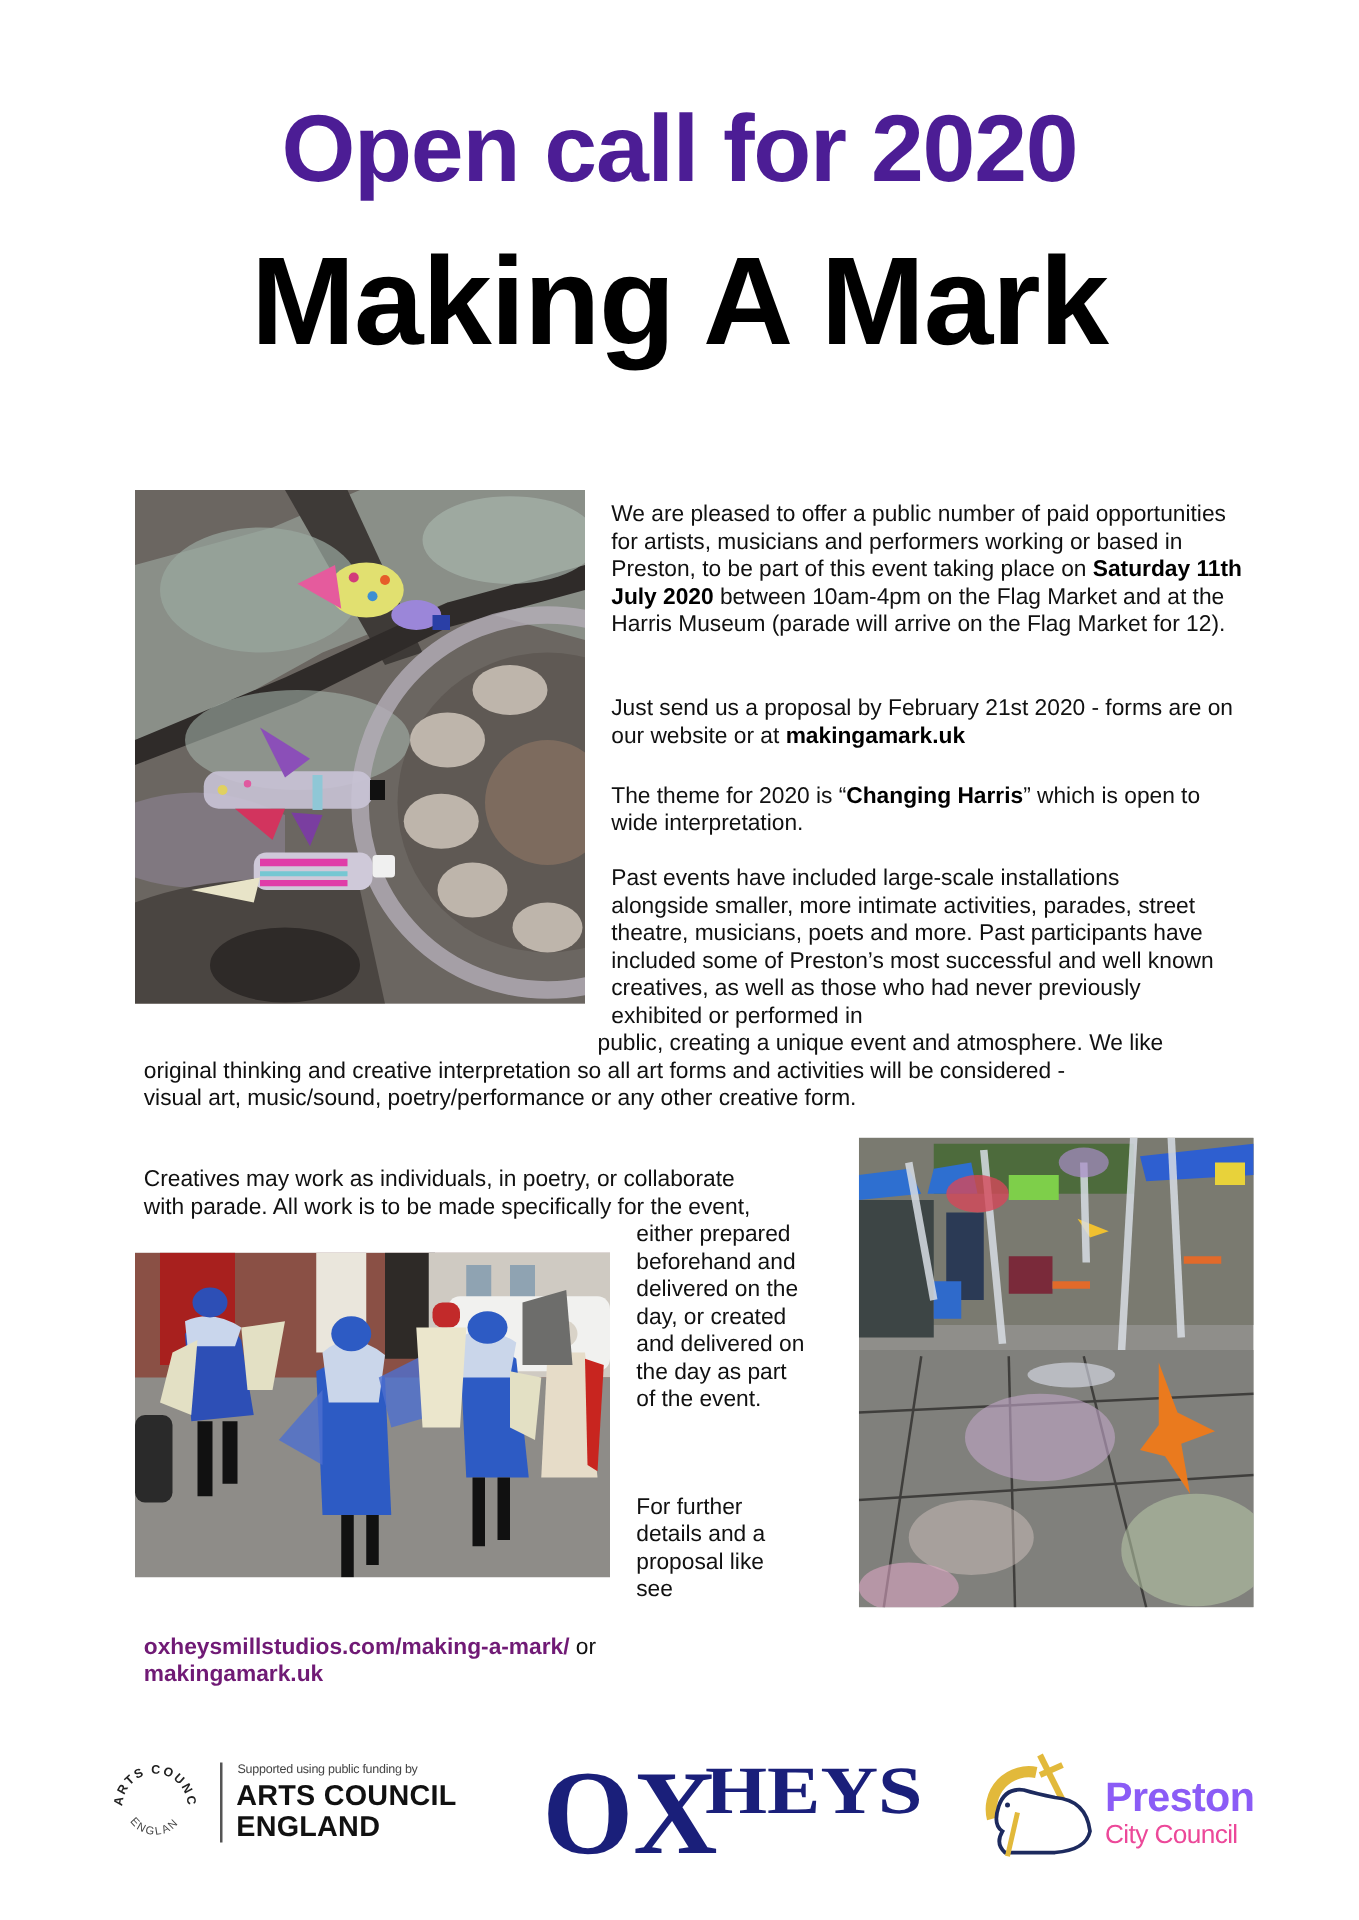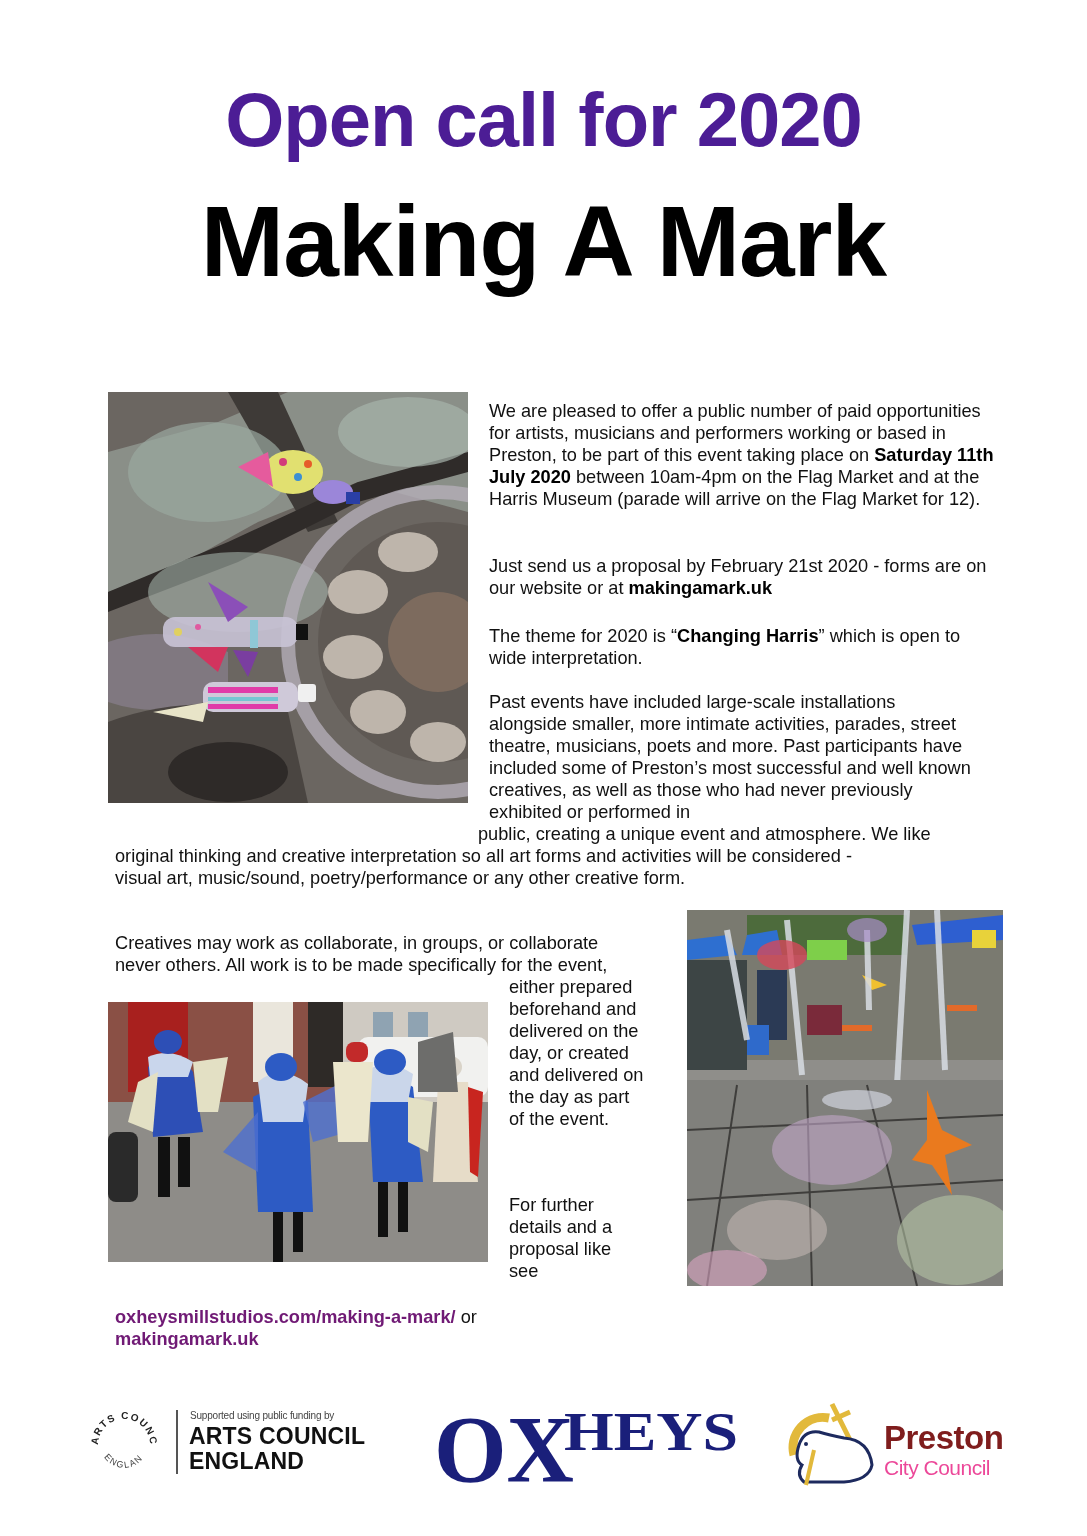--- a/index.html
+++ b/index.html
@@ -17,21 +17,21 @@
   .photo svg { display:block; width:100%; height:100%; }
   .url { font-size:18.2px; line-height:22px; }
   .url b { font-weight:bold; color:#701a75; }
   
   .ace-seal { left:88px; top:1405px; width:72px; height:72px; }
   .ace-divider { left:176px; top:1410px; width:2px; height:64px; background:#555; }
   .ace-small { left:190px; top:1410px; font-size:10px; color:#444; letter-spacing:-0.2px; }
   .ace-big { left:189px; top:1424px; font-size:23px; line-height:25px; font-weight:bold; color:#111; letter-spacing:0.2px; }
   .oxheys { left:419px; top:1404px; width:306px; height:82px;margin-left:15px; }
   .preston-logo { left:784px; top:1400px; width:100px; height:92px; }
-  .preston-name { left:884px; top:1420px; font-size:33px; line-height:36px; font-weight:bold; color:#7f1d1d; letter-spacing:-0.5px;text-align:center; }
+  .preston-name { left:884px; top:1420px; font-size:33px; line-height:36px; font-weight:bold; color:#8b5cf6; letter-spacing:-0.5px;text-align:center; }
   .preston-sub { left:884px; top:1456px; font-size:21px; line-height:24px; color:#ec4899; letter-spacing:-0.5px; }
 </style>
 </head>
 <body>
 
 <div class="abs title1">Open call for 2020</div>
 <div class="abs title2">Making A Mark</div>
 
 <div class="abs photo" style="left:108px; top:392px; width:360px; height:411px;">
   <svg viewBox="0 0 360 411" preserveAspectRatio="none">
@@ -111,24 +111,24 @@
   <span>public, creating a unique event and atmosphere. We like</span>
 </div>
 <div class="abs txt" style="left:115px; top:845px; white-space:nowrap;">
   <span>original thinking and creative interpretation so all art forms and activities will be considered -</span>
 </div>
 <div class="abs txt" style="left:115px; top:867px; white-space:nowrap;">
   <span>visual art, music/sound, poetry/performance or any other creative form.</span>
 </div>
 
 <div class="abs txt" style="left:115px; top:932px; white-space:nowrap;">
-  <span>Creatives may work as collaborate, in groups, or collaborate</span>
+  <span>Creatives may work as individuals, in poetry, or collaborate</span>
 </div>
 <div class="abs txt" style="left:115px; top:954px; white-space:nowrap;">
-  <span>never others. All work is to be made specifically for the event,</span>
+  <span>with parade. All work is to be made specifically for the event,</span>
 </div>
 <div class="abs txt" style="left:509px; top:976px; width:170px;">
   <div>either prepared</div>
   <div>beforehand and</div>
   <div>delivered on the</div>
   <div>day, or created</div>
   <div>and delivered on</div>
   <div>the day as part</div>
   <div>of the event.</div>
 </div>

